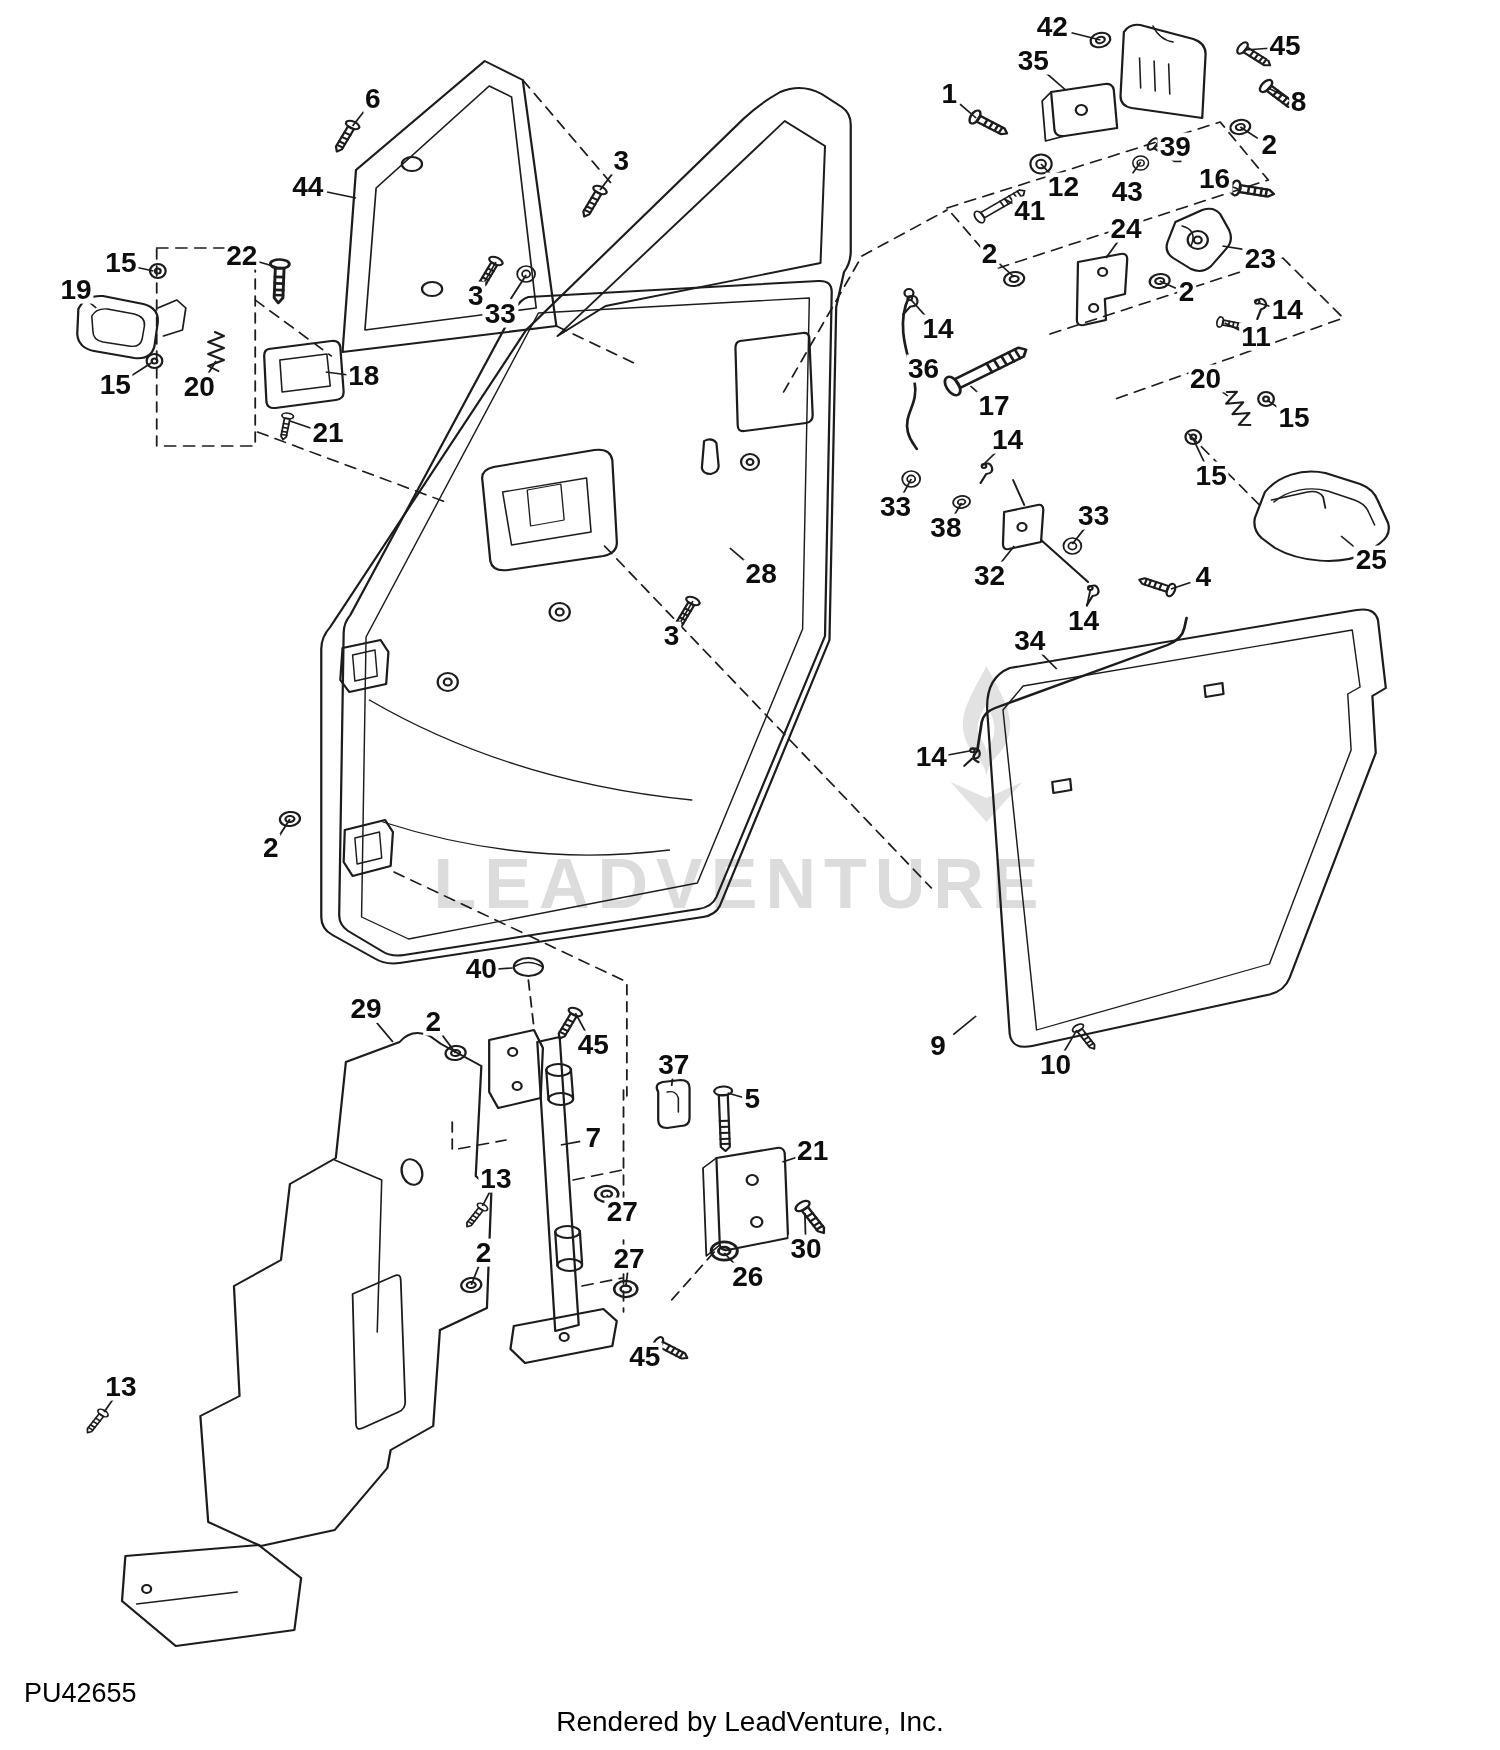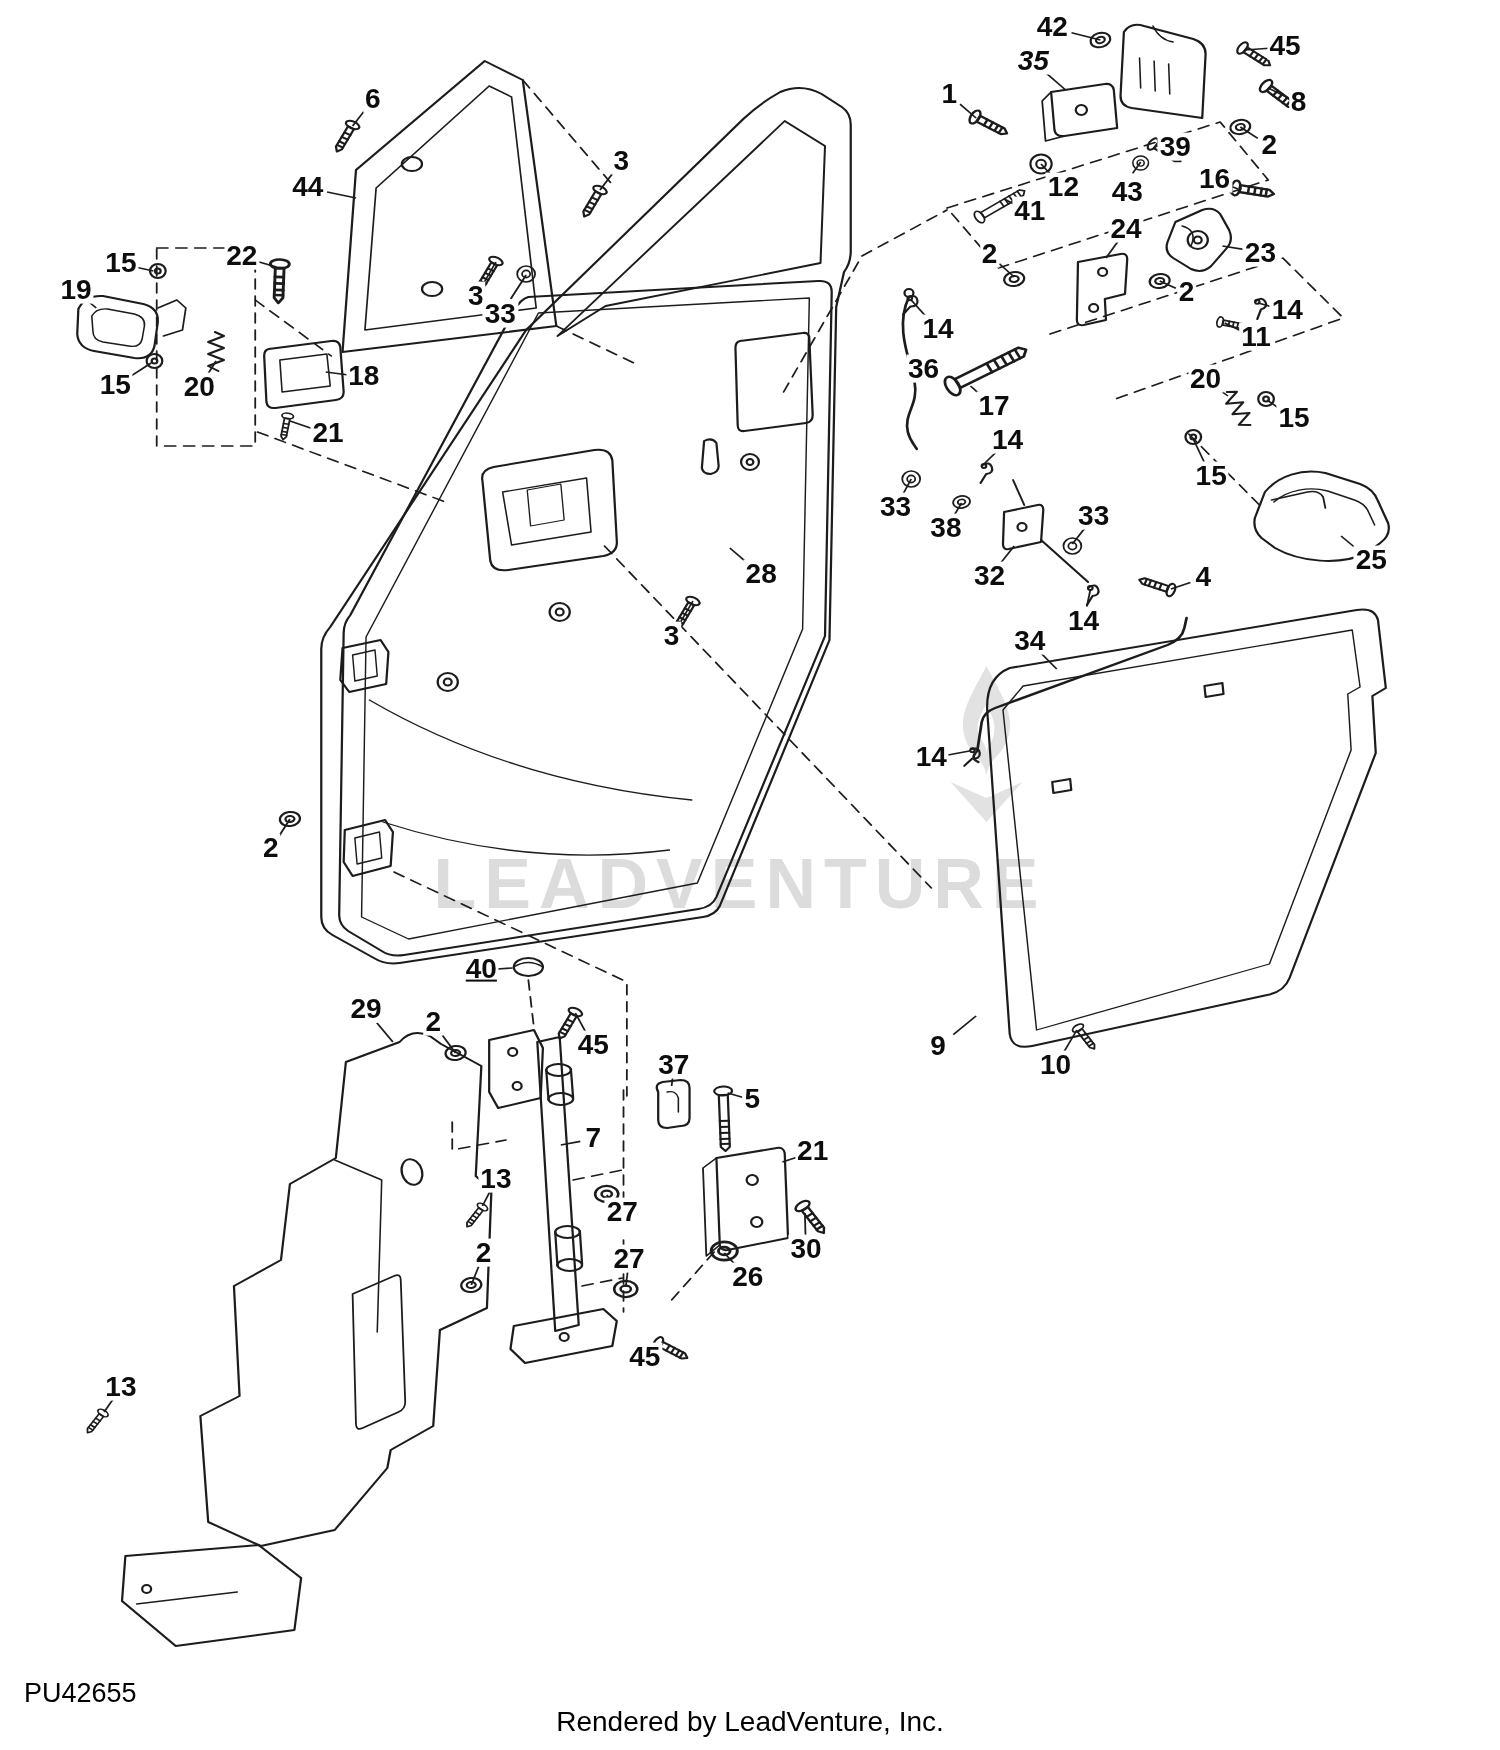--- a/index.html
+++ b/index.html
@@ -332,34 +332,34 @@
       <line x1="659.6" y1="1268" x2="647" y2="1253"></line>
       <line x1="427.6" y1="1266.4" x2="421" y2="1285"></line>
       <line x1="560.8" y1="1270.8" x2="559" y2="1287"></line>
       <line x1="580.8" y1="1352" x2="588" y2="1343"></line>
       <line x1="102" y1="1397.6" x2="93" y2="1412"></line>
     </svg>
 
   <div class="callout-layer">
       <div class="callout" style="left: 1052.24px; top: 28px;">42</div>
       <div class="callout" style="left: 1285.07px; top: 47px;">45</div>
-      <div class="callout" style="left: 1033.21px; top: 62px; font-style: italic;">35</div>
+      <div class="callout" style="left: 1033.21px; top: 62px;">35</div>
       <div class="callout" style="left: 949.254px; top: 95px;">1</div>
       <div class="callout" style="left: 1298.51px; top: 103px;">8</div>
       <div class="callout" style="left: 372.761px; top: 100px;">6</div>
       <div class="callout" style="left: 1269.4px; top: 146px;">2</div>
       <div class="callout" style="left: 1175.37px; top: 148px;">39</div>
       <div class="callout" style="left: 621.269px; top: 162px;">3</div>
       <div class="callout" style="left: 1127.24px; top: 193px;">43</div>
       <div class="callout" style="left: 1063.43px; top: 188px;">12</div>
       <div class="callout" style="left: 1214.55px; top: 180px;">16</div>
       <div class="callout" style="left: 307.836px; top: 188px;">44</div>
       <div class="callout" style="left: 1029.85px; top: 212px;">41</div>
       <div class="callout" style="left: 1126.12px; top: 230px;">24</div>
-      <div class="callout" style="left: 1260.45px; top: 254px;">23</div>
+      <div class="callout" style="left: 1260.45px; top: 260px;">23</div>
       <div class="callout" style="left: 989.552px; top: 255px;">2</div>
       <div class="callout" style="left: 120.896px; top: 264px;">15</div>
       <div class="callout" style="left: 241.791px; top: 257px;">22</div>
       <div class="callout" style="left: 1186.57px; top: 293px;">2</div>
       <div class="callout" style="left: 76.1194px; top: 291px;">19</div>
       <div class="callout" style="left: 475.746px; top: 297px;">3</div>
       <div class="callout" style="left: 500.373px; top: 315px;">33</div>
       <div class="callout" style="left: 1287.31px; top: 311px;">14</div>
       <div class="callout" style="left: 938.06px; top: 330px;">14</div>
       <div class="callout" style="left: 1255.97px; top: 338px;">11</div>
@@ -380,21 +380,21 @@
       <div class="callout" style="left: 989.552px; top: 577px;">32</div>
       <div class="callout" style="left: 1371.27px; top: 561px;">25</div>
       <div class="callout" style="left: 1203.36px; top: 578px;">4</div>
       <div class="callout" style="left: 671.642px; top: 637px;">3</div>
       <div class="callout" style="left: 1083.58px; top: 622px;">14</div>
       <div class="callout" style="left: 1029.85px; top: 642px;">34</div>
       <div class="callout" style="left: 931.343px; top: 758px;">14</div>
       <div class="callout" style="left: 270.896px; top: 849px;">2</div>
       <div class="callout" style="left: 938.06px; top: 1047px;">9</div>
       <div class="callout" style="left: 1055.6px; top: 1066px;">10</div>
-      <div class="callout" style="left: 481.343px; top: 970px; text-decoration: underline;">40</div>
+      <div class="callout" style="left: 481.343px; top: 970px;">40</div>
       <div class="callout" style="left: 366.045px; top: 1010px;">29</div>
       <div class="callout" style="left: 433.209px; top: 1023px;">2</div>
       <div class="callout" style="left: 593.284px; top: 1046px;">45</div>
       <div class="callout" style="left: 673.881px; top: 1066px;">37</div>
       <div class="callout" style="left: 752.239px; top: 1100px;">5</div>
       <div class="callout" style="left: 593.284px; top: 1139px;">7</div>
       <div class="callout" style="left: 812.687px; top: 1152px;">21</div>
       <div class="callout" style="left: 495.896px; top: 1180px;">13</div>
       <div class="callout" style="left: 622.388px; top: 1213px;">27</div>
       <div class="callout" style="left: 805.97px; top: 1250px;">30</div>

